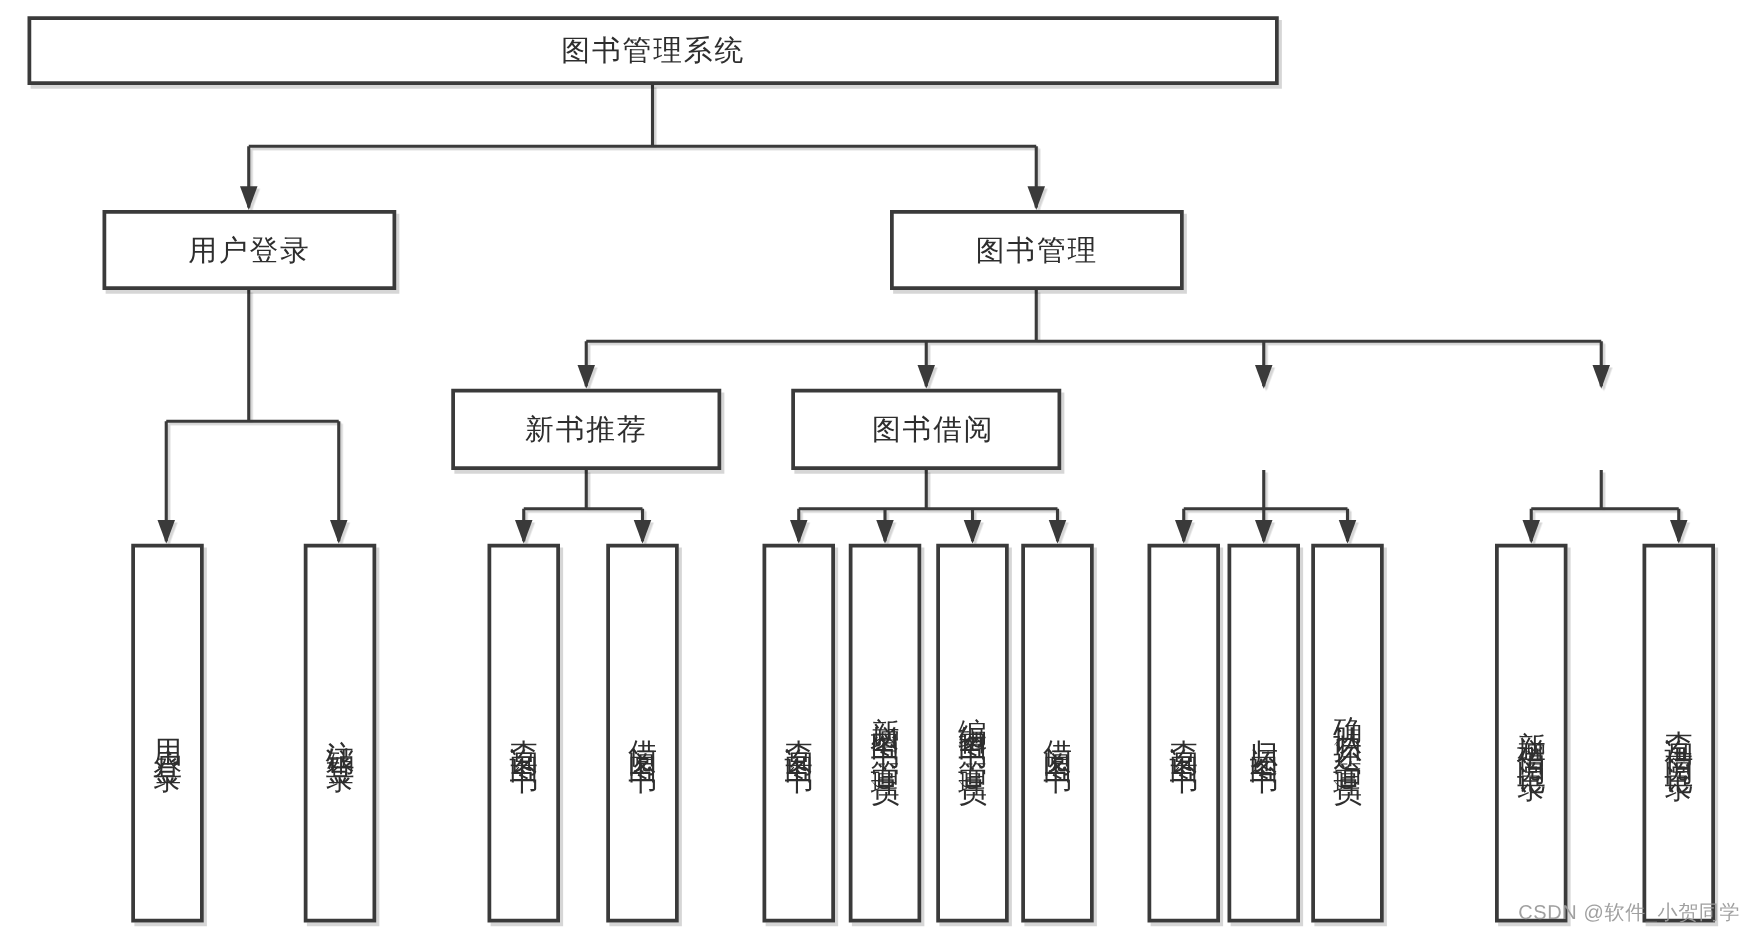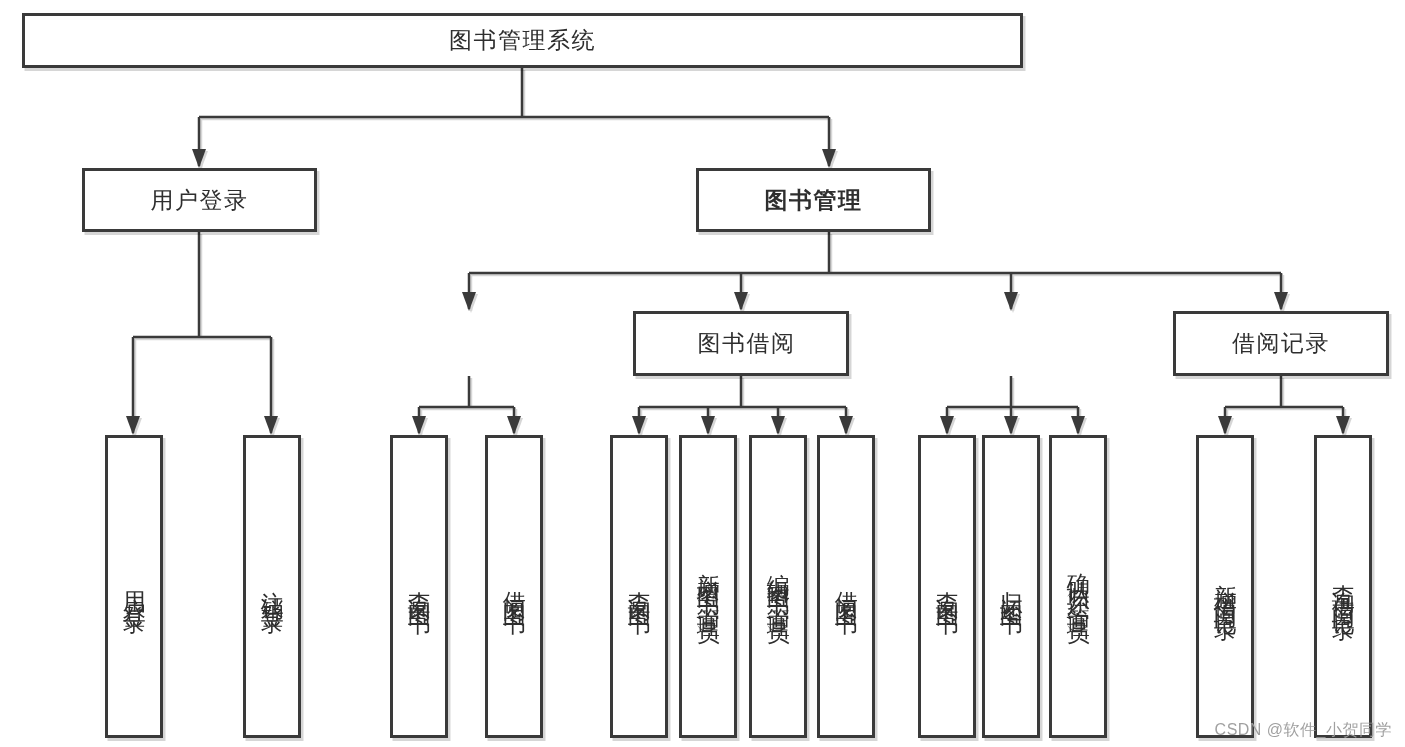--- a/index.html
+++ b/index.html
@@ -14,21 +14,21 @@
     border:3px solid #3a3a3a; display:flex; align-items:center; justify-content:center;
     z-index:1; box-shadow:2.5px 3px 0 rgba(0,0,0,0.16);
   }
   .hbox { font-size:23px; letter-spacing:1.5px; white-space:nowrap; }
   .vbox span {
     writing-mode:vertical-rl; text-orientation:mixed;
     font-size:23px; letter-spacing:7px; line-height:1.1; white-space:nowrap;
   }
   .root { left:22px;  top:13px;  width:1001px; height:55px; }
   .l2   { top:168px; width:235px; height:64px; }
-  .p-login { left:82px; }  .p-mgmt { left:696px;font-weight:bold; }
+  .p-login { left:82px; }  .p-mgmt { left:712px; }
   .l3   { top:311px; width:216px; height:65px; }
   .g-new { left:361px; } .g-borrow { left:633px;padding-left:11px; } .g-cur { left:903px; } .g-rec { left:1173px; }
   .l4   { top:435px; width:58px; height:303px; }
   .c1a{left:105px;} .c1b{left:243px;}
   .c2a{left:390px;} .c2b{left:485px;}
   .c3a{left:610px;} .c3b{left:679px;} .c3c{left:749px;} .c3d{left:817px;}
   .c4a{left:918px;} .c4b{left:982px;} .c4c{left:1049px;}
   .c5a{left:1196px;} .c5b{left:1314px;}
   .watermark {
     position:absolute; right:13px; bottom:6px; z-index:3;
@@ -87,25 +87,25 @@
     <span>图书管理系统</span>
   </div>
 
   <div class="box hbox l2 p-login">
     <span>用户登录</span>
   </div>
   <div class="box hbox l2 p-mgmt">
     <span>图书管理</span>
   </div>
 
+  <div class="box hbox l3 g-new">
+    <span>新书推荐</span>
+  </div>
   <div class="box hbox l3 g-borrow">
     <span>图书借阅</span>
-  </div>
-  <div class="box hbox l3 g-rec">
-    <span>借阅记录</span>
   </div>
 
   <div class="box vbox l4 c1a">
     <span>用户登录</span>
   </div>
   <div class="box vbox l4 c1b">
     <span>注销登录</span>
   </div>
 
   <div class="box vbox l4 c2a">

